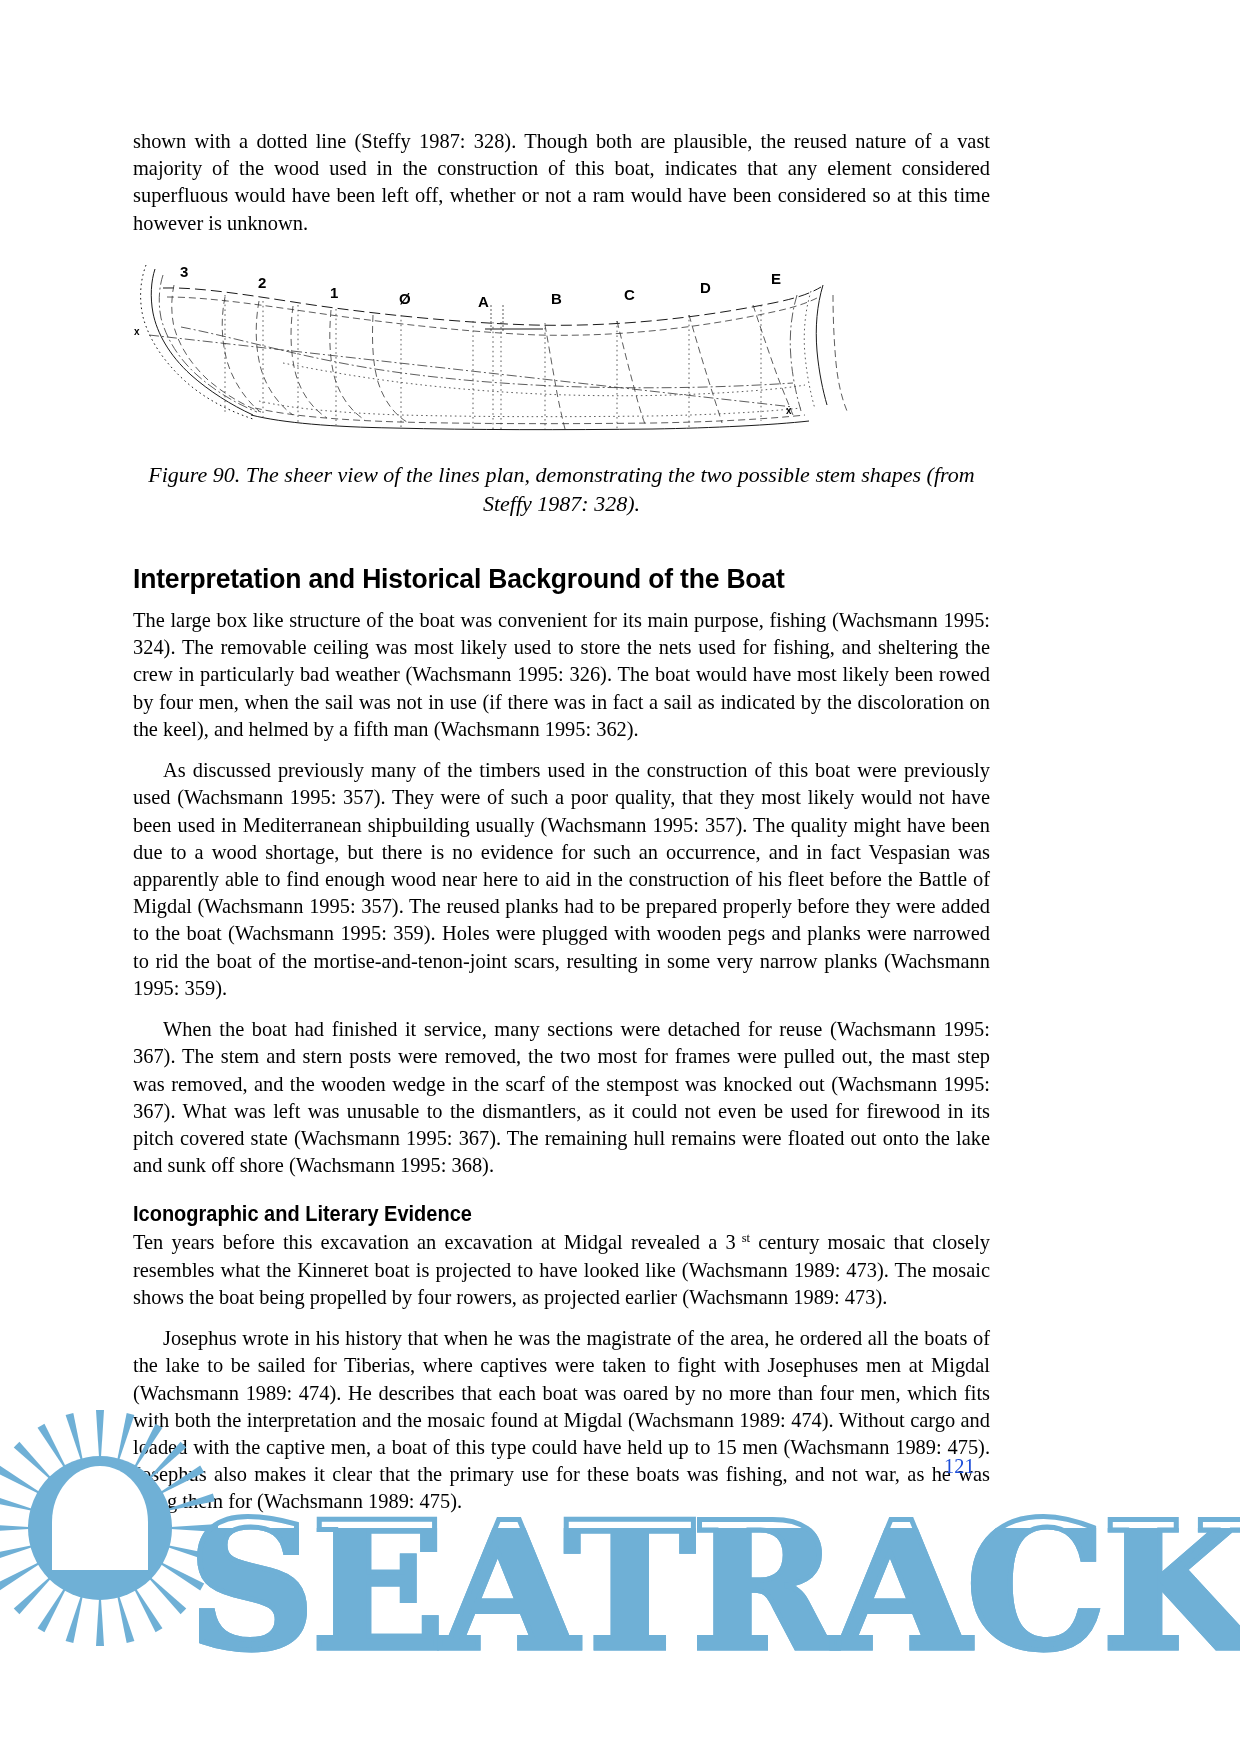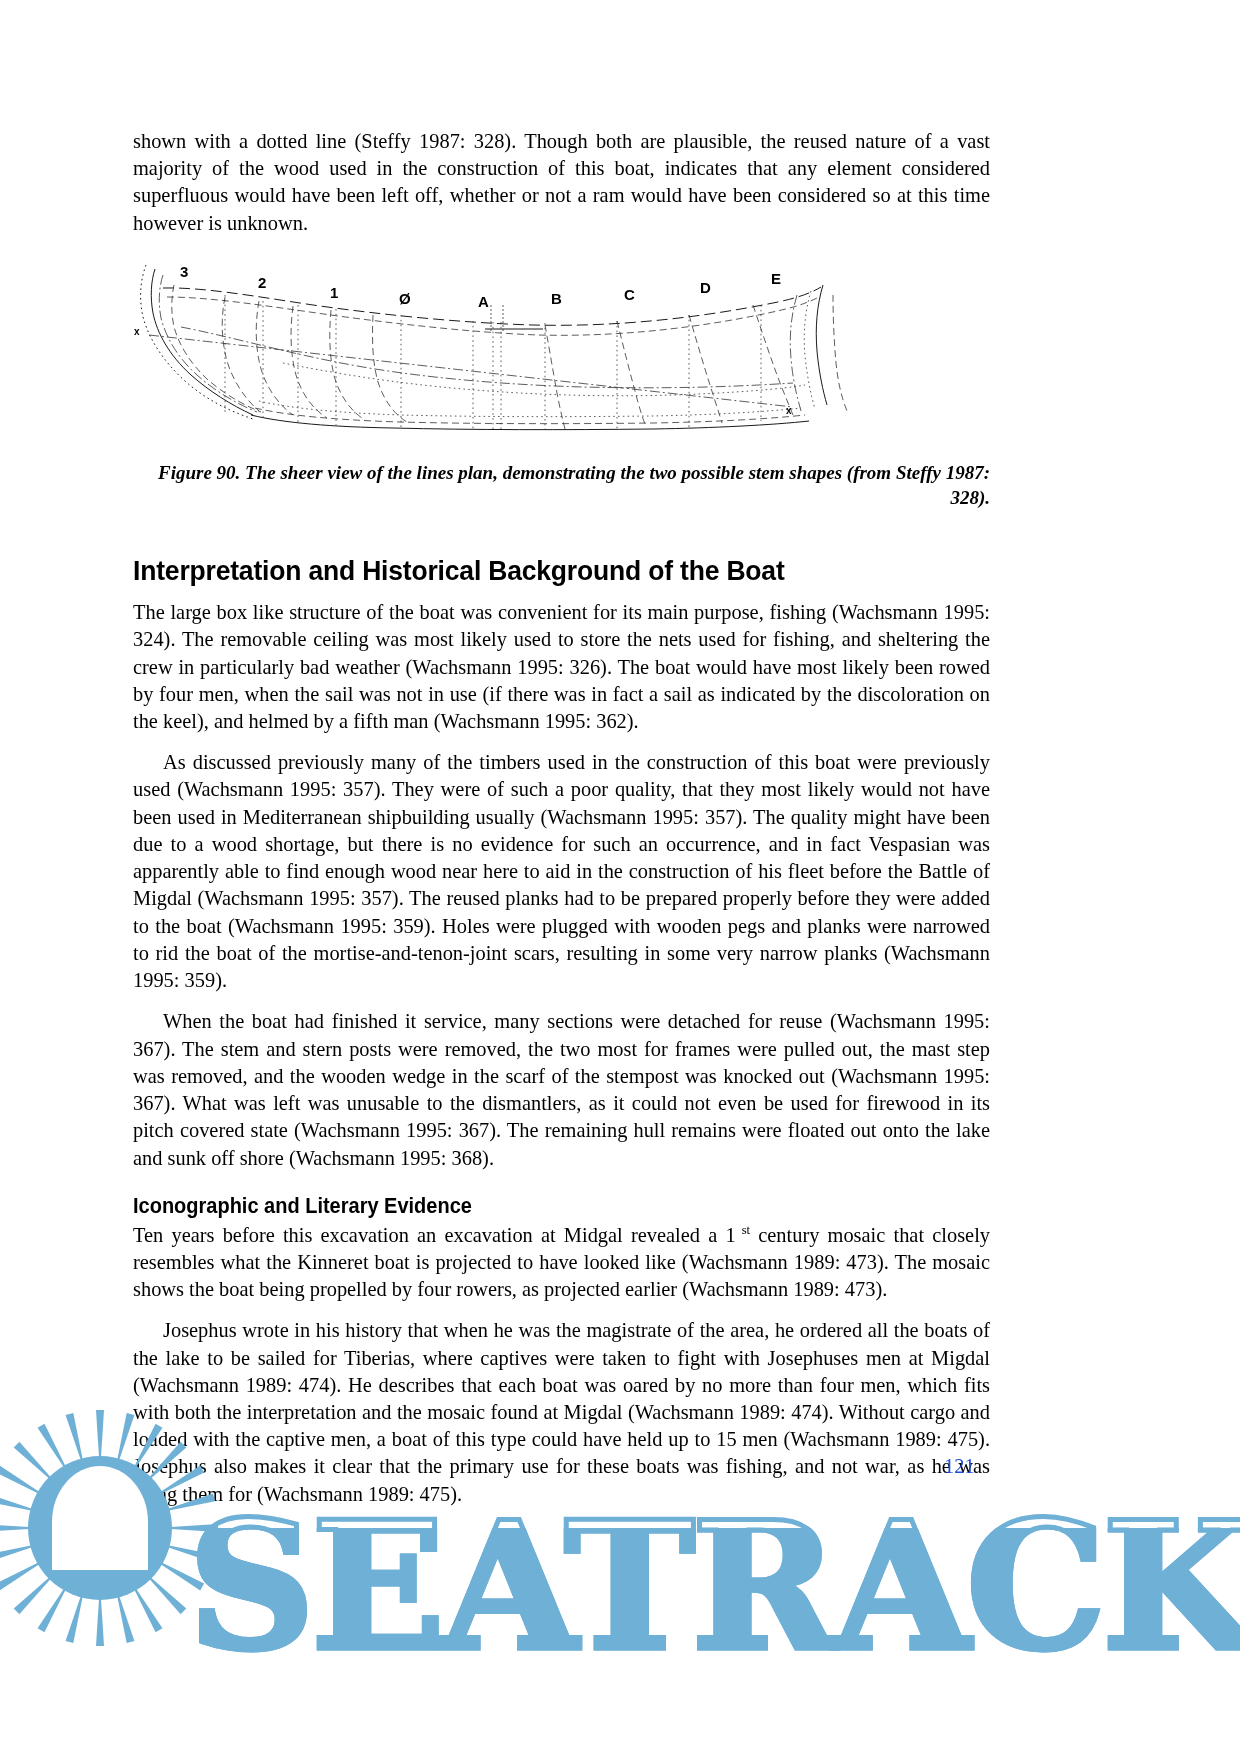--- a/index.html
+++ b/index.html
@@ -49,26 +49,25 @@
   .figure-canvas {
     position: relative;
     width: 857px;
     height: 196px;
     margin: 0 auto;
   }
   .figure-canvas svg { display: block; }
 
   .fig-caption {
     margin: 10px 0 0 0;
-    font-size: 19px;
+    font-size: 22px;
     font-style: italic;
     font-family: "Liberation Serif", "DejaVu Serif", serif;
-    text-align: right;
+    text-align: center;
     line-height: 1.3;
-    font-weight: bold;
   }
 
   
   h1.section-title {
     font-family: "Liberation Sans", "DejaVu Sans", sans-serif;
     font-weight: bold;
     font-size: 28.5px;
     letter-spacing: -0.2px;
     margin: 44px 0 12px 0;
     line-height: 1.15;
@@ -212,21 +211,21 @@
     <h1 class="section-title">Interpretation and Historical Background of the Boat</h1>
 
     <p class="body-par">The large box like structure of the boat was convenient for its main purpose, fishing (Wachsmann 1995: 324). The removable ceiling was most likely used to store the nets used for fishing, and sheltering the crew in particularly bad weather (Wachsmann 1995: 326). The boat would have most likely been rowed by four men, when the sail was not in use (if there was in fact a sail as indicated by the discoloration on the keel), and helmed by a fifth man (Wachsmann 1995: 362).</p>
 
     <p class="body-par indent gap-before">As discussed previously many of the timbers used in the construction of this boat were previously used (Wachsmann 1995: 357). They were of such a poor quality, that they most likely would not have been used in Mediterranean shipbuilding usually (Wachsmann 1995: 357). The quality might have been due to a wood shortage, but there is no evidence for such an occurrence, and in fact Vespasian was apparently able to find enough wood near here to aid in the construction of his fleet before the Battle of Migdal (Wachsmann 1995: 357). The reused planks had to be prepared properly before they were added to the boat (Wachsmann 1995: 359). Holes were plugged with wooden pegs and planks were narrowed to rid the boat of the mortise-and-tenon-joint scars, resulting in some very narrow planks (Wachsmann 1995: 359).</p>
 
     <p class="body-par indent gap-before">When the boat had finished it service, many sections were detached for reuse (Wachsmann 1995: 367). The stem and stern posts were removed, the two most for frames were pulled out, the mast step was removed, and the wooden wedge in the scarf of the stempost was knocked out (Wachsmann 1995: 367). What was left was unusable to the dismantlers, as it could not even be used for firewood in its pitch covered state (Wachsmann 1995: 367). The remaining hull remains were floated out onto the lake and sunk off shore (Wachsmann 1995: 368).</p>
 
     <h2 class="sub-title">Iconographic and Literary Evidence</h2>
 
-    <p class="body-par"><span>Ten years before this excavation an excavation at Midgal revealed a 1</span><sup class="sup">st</sup><span> century mosaic that closely resembles what the Kinneret boat is projected to have looked like (Wachsmann 1989: 473). The mosaic shows the boat being propelled by four rowers, as projected earlier (Wachsmann 1989: 473).</span></p>
+    <p class="body-par"><span>Ten years before this excavation an excavation at Midgal revealed a 3</span><sup class="sup">st</sup><span> century mosaic that closely resembles what the Kinneret boat is projected to have looked like (Wachsmann 1989: 473). The mosaic shows the boat being propelled by four rowers, as projected earlier (Wachsmann 1989: 473).</span></p>
 
     <p class="body-par indent gap-before">Josephus wrote in his history that when he was the magistrate of the area, he ordered all the boats of the lake to be sailed for Tiberias, where captives were taken to fight with Josephuses men at Migdal (Wachsmann 1989: 474).  He describes that each boat was oared by no more than four men, which fits with both the interpretation and the mosaic found at Migdal (Wachsmann 1989: 474). Without cargo and loaded with the captive men, a boat of this type could have held up to 15 men (Wachsmann 1989: 475). Josephus also makes it clear that the primary use for these boats was fishing, and not war, as he was using them for (Wachsmann 1989: 475).</p>
 
   </div>
 
   <div class="watermark">
     <svg class="wm-svg" width="1240" height="376" viewBox="0 0 1240 376" xmlns="http://www.w3.org/2000/svg">
       <defs>
         <clipPath id="lowerHalfClip">
           <rect x="0" y="150" width="1240" height="260"></rect>

